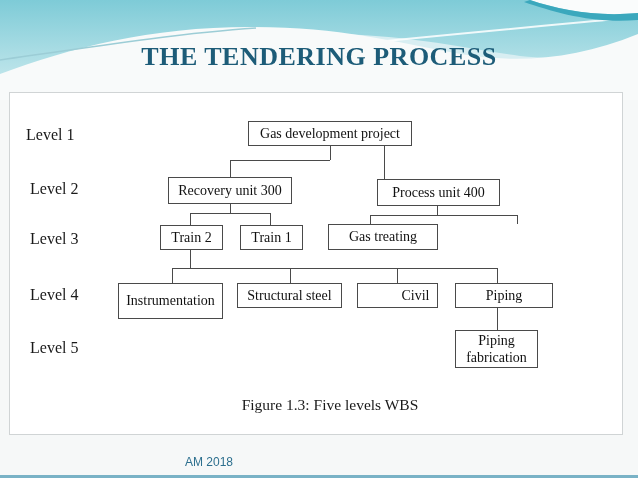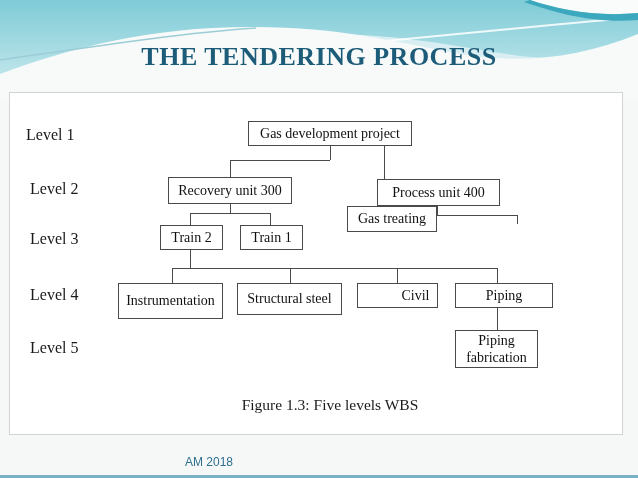--- a/index.html
+++ b/index.html
@@ -128,23 +128,23 @@
   <div class="level-label" style="left:30px; top:180px;">Level 2</div>
   <div class="level-label" style="left:30px; top:230px;">Level 3</div>
   <div class="level-label" style="left:30px; top:286px;">Level 4</div>
   <div class="level-label" style="left:30px; top:339px;">Level 5</div>
 
   <div class="wbs-box" style="left:248px; top:121px; width:164px; height:25px;">Gas development project</div>
   <div class="wbs-box" style="left:168px; top:177px; width:124px; height:27px;">Recovery unit 300</div>
   <div class="wbs-box" style="left:377px; top:179px; width:123px; height:27px;">Process unit 400</div>
   <div class="wbs-box" style="left:160px; top:225px; width:63px; height:25px;">Train 2</div>
   <div class="wbs-box" style="left:240px; top:225px; width:63px; height:25px;">Train 1</div>
-  <div class="wbs-box" style="left:328px; top:206px; width:90px; height:26px;margin-left:19px;">Gas treating</div>
+  <div class="wbs-box" style="left:328px; top:224px; width:110px; height:26px;">Gas treating</div>
   <div class="wbs-box" style="left:118px; top:283px; width:105px; height:36px;">Instrumentation</div>
-  <div class="wbs-box" style="left:237px; top:283px; width:105px; height:32px;">Structural steel</div>
+  <div class="wbs-box" style="left:237px; top:283px; width:105px; height:25px;">Structural steel</div>
   <div class="wbs-box" style="left:357px; top:283px; width:81px; height:25px;padding-left:36px;">Civil</div>
   <div class="wbs-box" style="left:455px; top:283px; width:98px; height:25px;">Piping</div>
   <div class="wbs-box" style="left:455px; top:330px; width:83px; height:38px;">Piping fabrication</div>
 
   <div class="conn v" style="left:330px; top:146px; height:14px;"></div>
   <div class="conn h" style="left:230px; top:160px; width:100px;"></div>
   <div class="conn v" style="left:230px; top:160px; height:17px;"></div>
   <div class="conn v" style="left:384px; top:146px; height:33px;"></div>
 
   <div class="conn v" style="left:230px; top:204px; height:9px;"></div>

